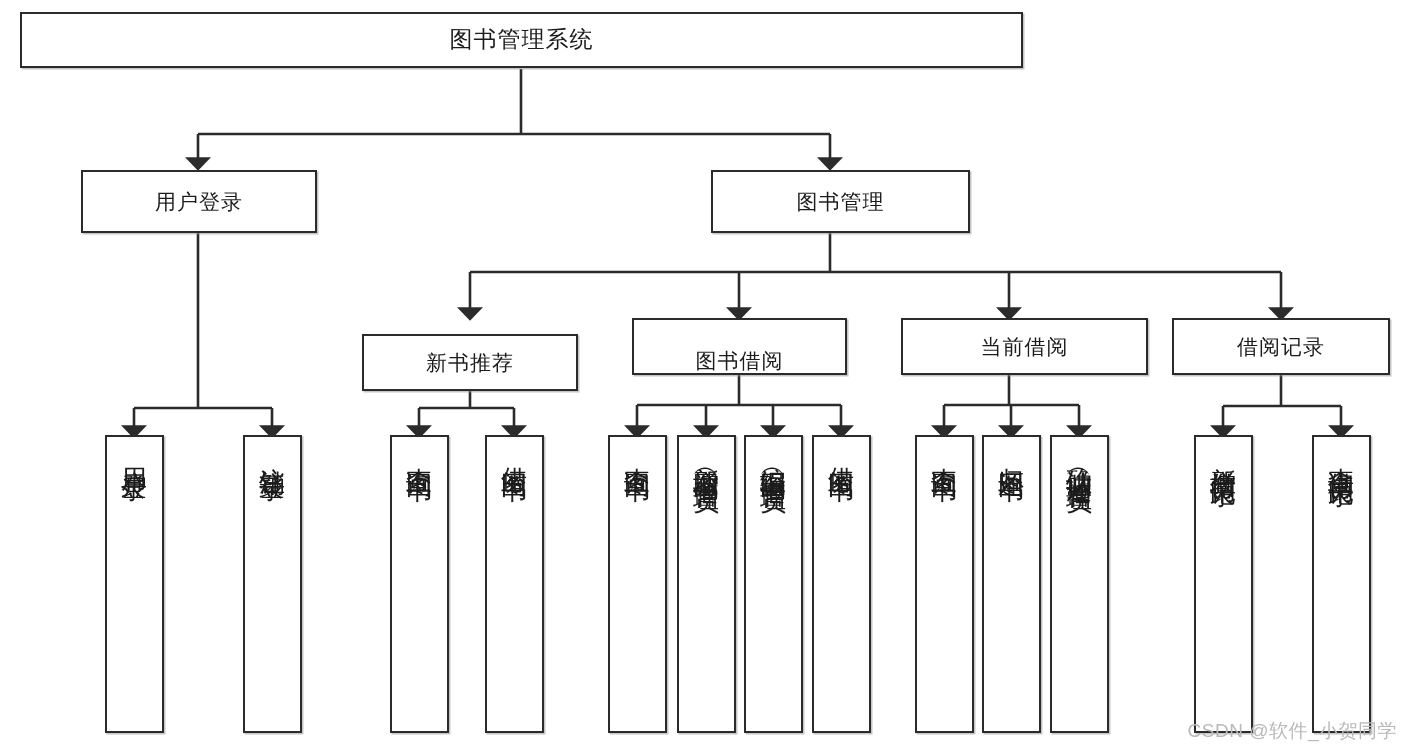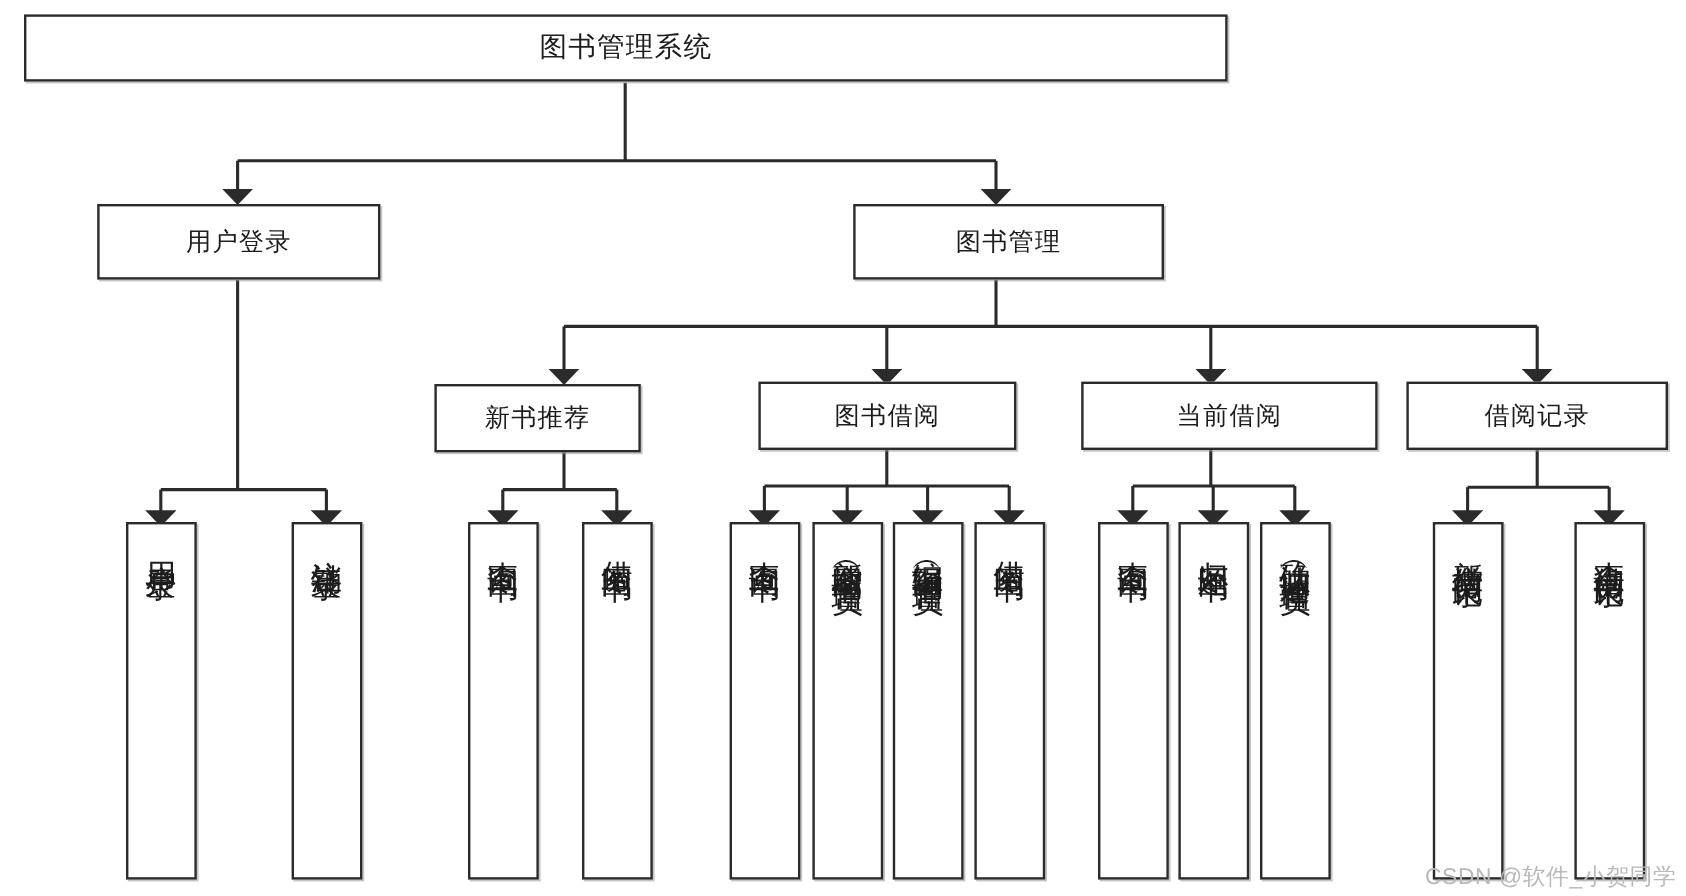--- a/index.html
+++ b/index.html
@@ -126,24 +126,24 @@
     <span class="label">图书管理系统</span>
   </div>
 
   <div class="node" style="left:81px; top:170px; width:236px; height:63px;">
     <span class="label">用户登录</span>
   </div>
   <div class="node" style="left:711px; top:170px; width:259px; height:63px;">
     <span class="label">图书管理</span>
   </div>
 
-  <div class="node" style="left:362px; top:320px; width:172px; height:57px;">
+  <div class="node" style="left:362px; top:334px; width:216px; height:57px;">
     <span class="label">新书推荐</span>
   </div>
-  <div class="node" style="left:632px; top:318px; width:215px; height:57px;">
+  <div class="node" style="left:632px; top:318px; width:215px; height:57px;align-items:flex-end;">
     <span class="label">图书借阅</span>
   </div>
   <div class="node" style="left:901px; top:318px; width:247px; height:57px;">
     <span class="label">当前借阅</span>
   </div>
   <div class="node" style="left:1172px; top:318px; width:218px; height:57px;">
     <span class="label">借阅记录</span>
   </div>
 
   <div class="node vertical" style="left:105px; top:435px; width:59px; height:298px;">

